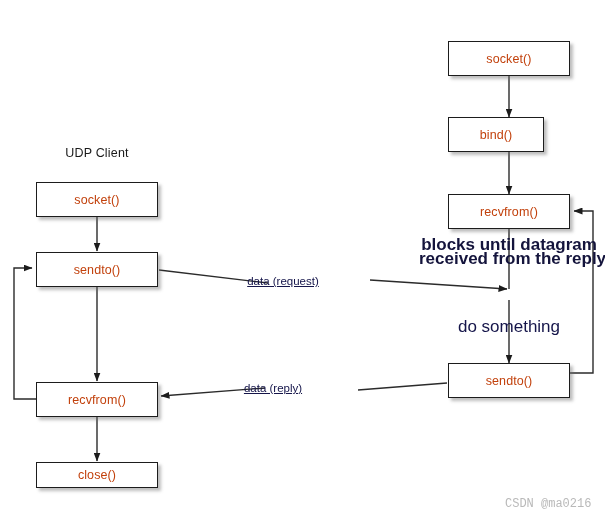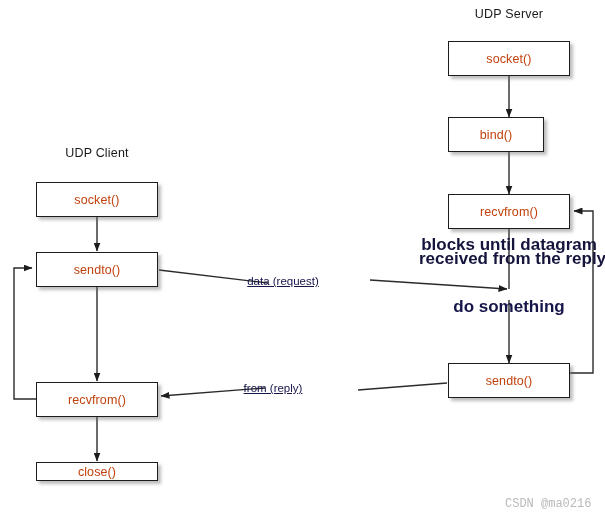--- a/index.html
+++ b/index.html
@@ -98,21 +98,20 @@
 
     <path d="M 36 399 L 14 399 L 14 268 L 32 268" fill="none" stroke="#2b2b2b" stroke-width="1.4" marker-end="url(#arrowhead)"></path>
 
     <line x1="159" y1="270" x2="268" y2="283" stroke="#2b2b2b" stroke-width="1.3"></line>
     <line x1="370" y1="280" x2="507" y2="289" stroke="#2b2b2b" stroke-width="1.3" marker-end="url(#arrowhead)"></line>
 
     <line x1="447" y1="383" x2="358" y2="390" stroke="#2b2b2b" stroke-width="1.3"></line>
     <line x1="265" y1="388" x2="161" y2="396" stroke="#2b2b2b" stroke-width="1.3" marker-end="url(#arrowhead)"></line>
   </svg>
 
-  <div class="column-title" style="left: 444px; top: 7px; width: 130px;">UDP Server</div>
   <div class="column-title" style="left: 32px; top: 146px; width: 130px;">UDP Client</div>
 
   <div class="node-box" style="left: 448px; top: 41px; width: 122px; height: 35px;">
     <span class="node-label">socket()</span>
   </div>
   <div class="node-box" style="left: 448px; top: 117px; width: 96px; height: 35px;">
     <span class="node-label">bind()</span>
   </div>
   <div class="node-box" style="left: 448px; top: 194px; width: 122px; height: 35px;">
     <span class="node-label">recvfrom()</span>
@@ -123,28 +122,28 @@
 
   <div class="node-box" style="left: 36px; top: 182px; width: 122px; height: 35px;">
     <span class="node-label">socket()</span>
   </div>
   <div class="node-box" style="left: 36px; top: 252px; width: 122px; height: 35px;">
     <span class="node-label">sendto()</span>
   </div>
   <div class="node-box" style="left: 36px; top: 382px; width: 122px; height: 35px;">
     <span class="node-label">recvfrom()</span>
   </div>
-  <div class="node-box" style="left: 36px; top: 462px; width: 122px; height: 19px;">
+  <div class="node-box" style="left: 36px; top: 462px; width: 122px; height: 26px;">
     <span class="node-label">close()</span>
   </div>
 
   <div class="edge-label" style="left: 213px; top: 275px; width: 140px;">data (request)</div>
-  <div class="edge-label" style="left: 203px; top: 382px; width: 140px;">from (reply)</div>
+  <div class="edge-label" style="left: 203px; top: 382px; width: 140px;">data (reply)</div>
 
   <div class="note-text" style="left: 419px; top: 238px; width: 180px;">
     <div>blocks until datagram</div>
     <div>received from the reply</div>
   </div>
-  <div class="note-text" style="left: 439px; top: 300px; width: 140px; font-weight: bold; color: #15154a;">do something</div>
+  <div class="note-text" style="left: 439px; top: 320px; width: 140px; font-weight: normal; color: #15154a;">do something</div>
 
   <div class="watermark" style="left: 505px; top: 497px;">CSDN @ma0216</div>
 
 </div>
 
 </body></html>

